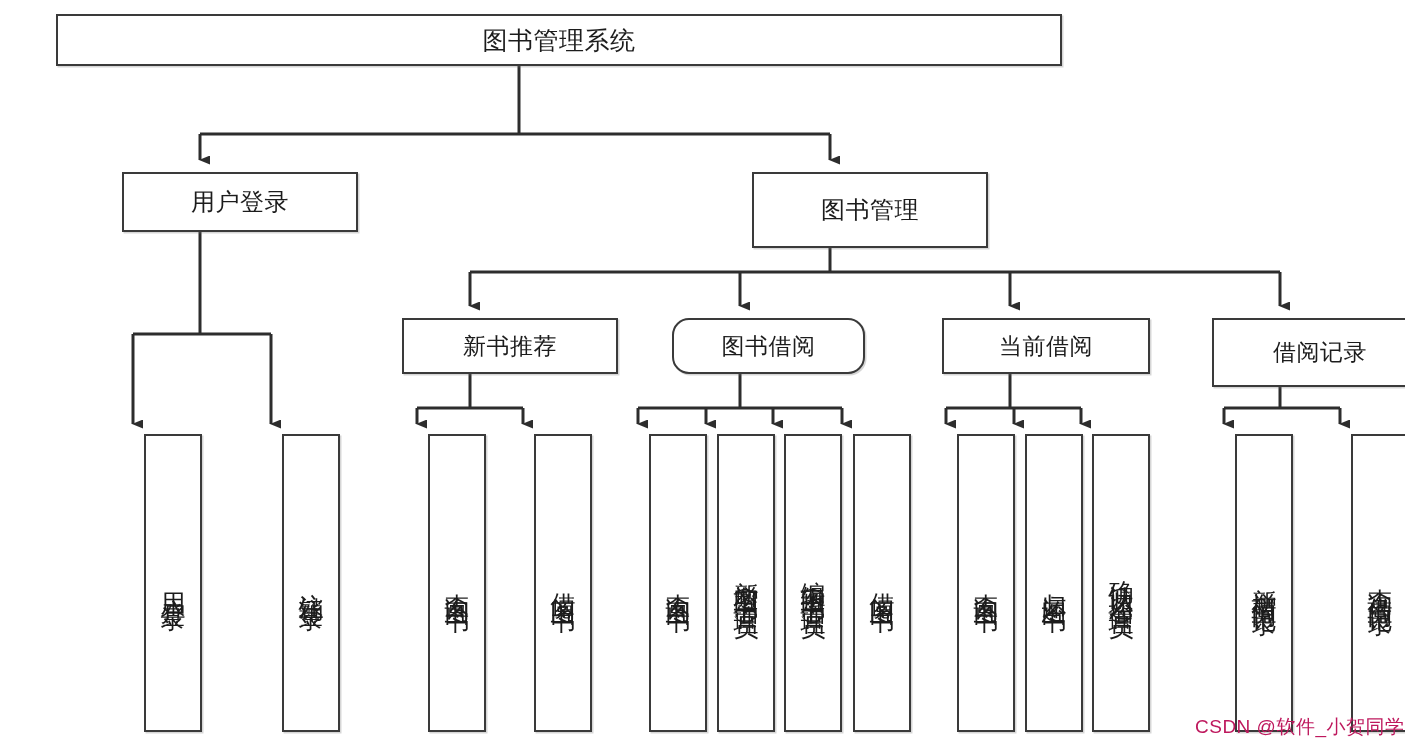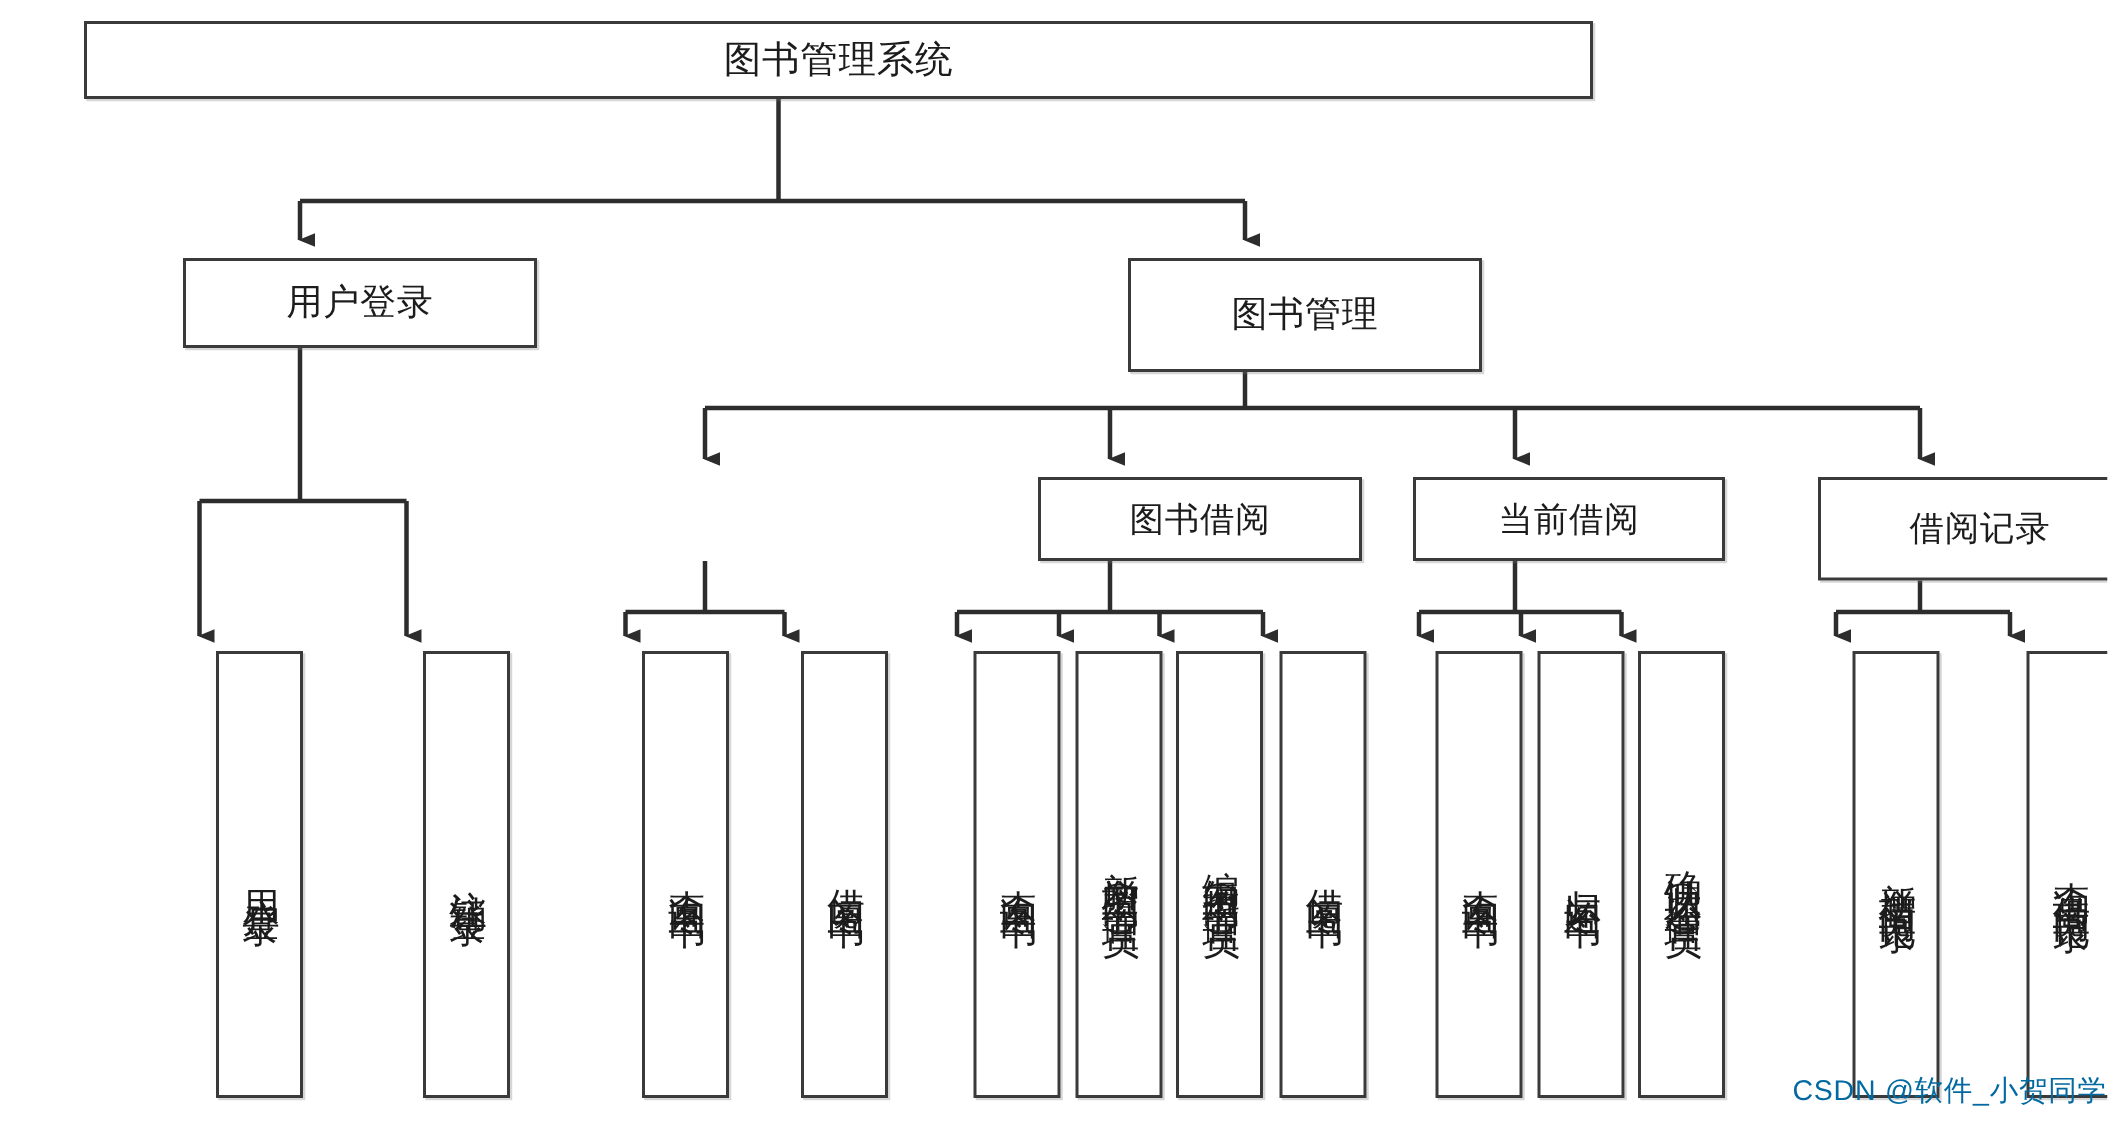--- a/index.html
+++ b/index.html
@@ -56,21 +56,21 @@
   }
   .node-leaf .label {
     writing-mode: vertical-rl;
     text-orientation: upright;
     letter-spacing: 5px;
     line-height: 1;
     white-space: nowrap;
   }
   .watermark {
     position: absolute;
-    color: #0369a1;
+    color: #be185d;
     font-size: 19px;
     letter-spacing: 0.5px;
     white-space: nowrap;
   }
 </style>
 </head>
 <body>
 
 <div id="canvas">
 
@@ -129,21 +129,24 @@
     <span class="label">图书管理系统</span>
   </div>
 
   <div class="node node-l1" style="left:82px; top:172px; width:236px; height:60px;">
     <span class="label">用户登录</span>
   </div>
   <div class="node node-l1" style="left:712px; top:172px; width:236px; height:76px;">
     <span class="label">图书管理</span>
   </div>
 
-  <div class="node node-l2" style="left:652px; top:318px; width:216px; height:56px;">
+  <div class="node node-l2" style="left:362px; top:318px; width:216px; height:56px;">
+    <span class="label">新书推荐</span>
+  </div>
+  <div class="node node-l2" style="left:632px; top:318px; width:193px; height:56px;border-radius:17px;">
     <span class="label">图书借阅</span>
   </div>
   <div class="node node-l2" style="left:902px; top:318px; width:208px; height:56px;">
     <span class="label">当前借阅</span>
   </div>
   <div class="node node-l2" style="left:1172px; top:318px; width:216px; height:69px;">
     <span class="label">借阅记录</span>
   </div>
 
   <div class="node node-leaf" style="left:104px; top:434px; width:58px; height:298px;">

